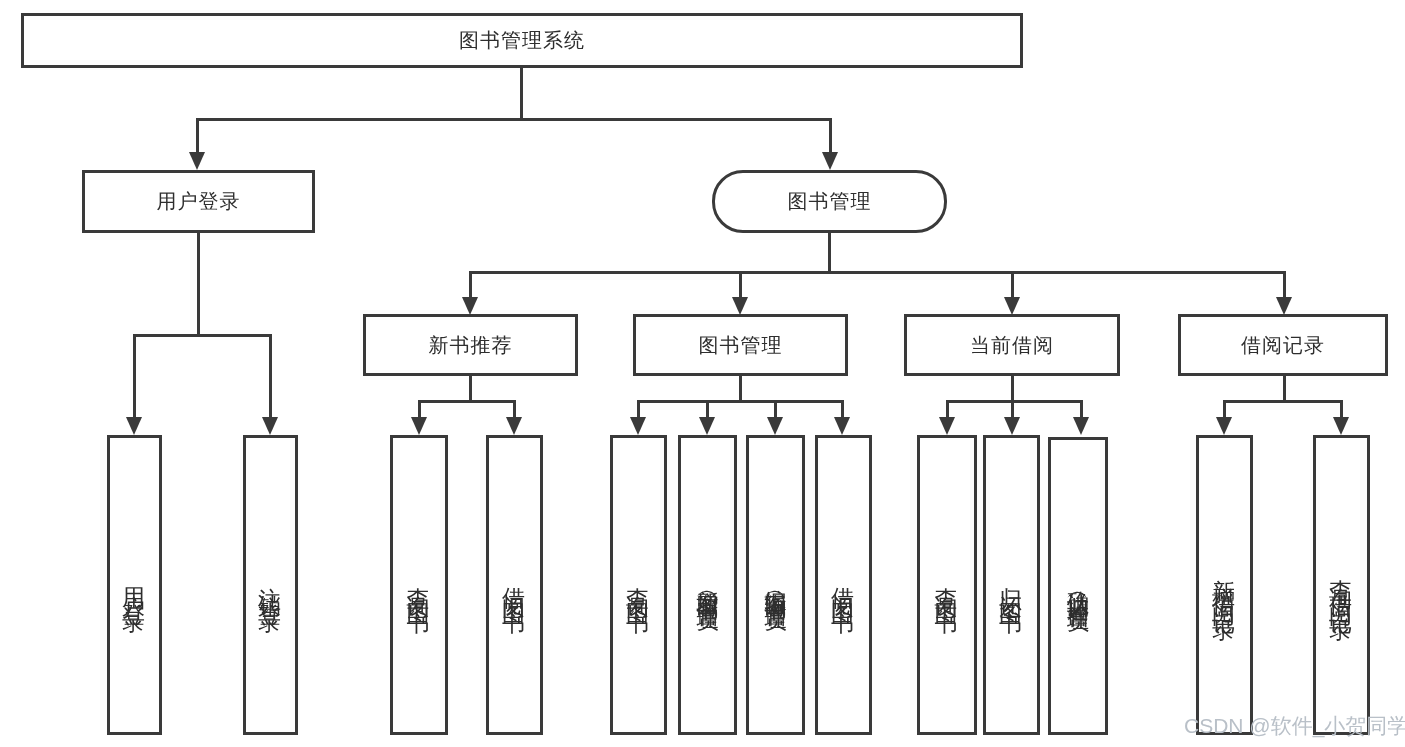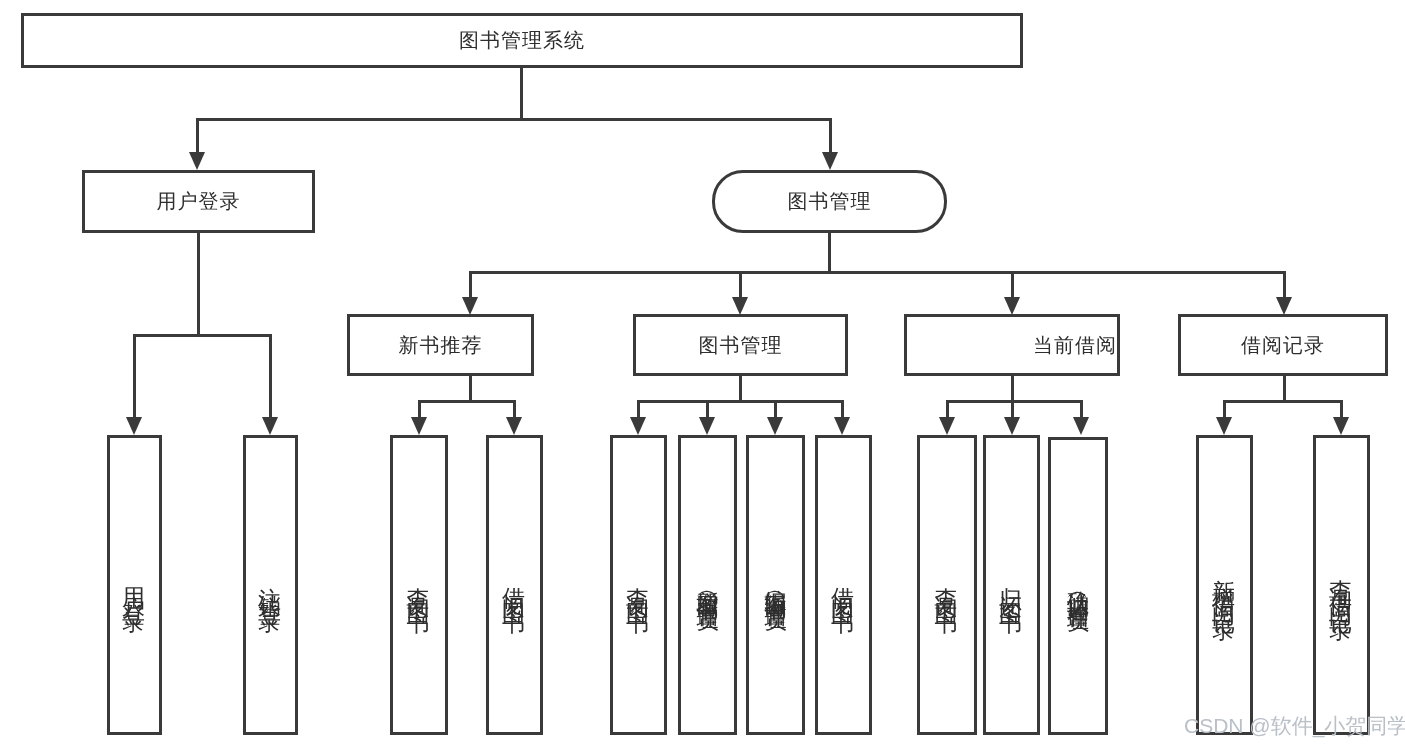--- a/index.html
+++ b/index.html
@@ -83,27 +83,27 @@
   <div class="hline" style="left:469px; top:271px; width:817px;"></div>
   <div class="vline" style="left:469px; top:271px; height:28px;"></div>
   <div class="arrowhead" style="left:462px; top:297px;"></div>
   <div class="vline" style="left:739px; top:271px; height:28px;"></div>
   <div class="arrowhead" style="left:732px; top:297px;"></div>
   <div class="vline" style="left:1011px; top:271px; height:28px;"></div>
   <div class="arrowhead" style="left:1004px; top:297px;"></div>
   <div class="vline" style="left:1283px; top:271px; height:28px;"></div>
   <div class="arrowhead" style="left:1276px; top:297px;"></div>
 
-  <div class="box hbox" style="left:347px; top:314px; width:187px; height:62px;">
+  <div class="box hbox" style="left:363px; top:314px; width:215px; height:62px;">
     <span>新书推荐</span>
   </div>
   <div class="box hbox" style="left:633px; top:314px; width:215px; height:62px;">
     <span>图书管理</span>
   </div>
-  <div class="box hbox" style="left:904px; top:314px; width:216px; height:62px;justify-content:flex-end;">
+  <div class="box hbox" style="left:904px; top:314px; width:216px; height:62px;">
     <span>当前借阅</span>
   </div>
   <div class="box hbox" style="left:1178px; top:314px; width:210px; height:62px;">
     <span>借阅记录</span>
   </div>
 
   <div class="vline" style="left:469px; top:376px; height:27px;"></div>
   <div class="hline" style="left:418px; top:400px; width:98px;"></div>
   <div class="vline" style="left:418px; top:400px; height:19px;"></div>
   <div class="arrowhead" style="left:411px; top:417px;"></div>

